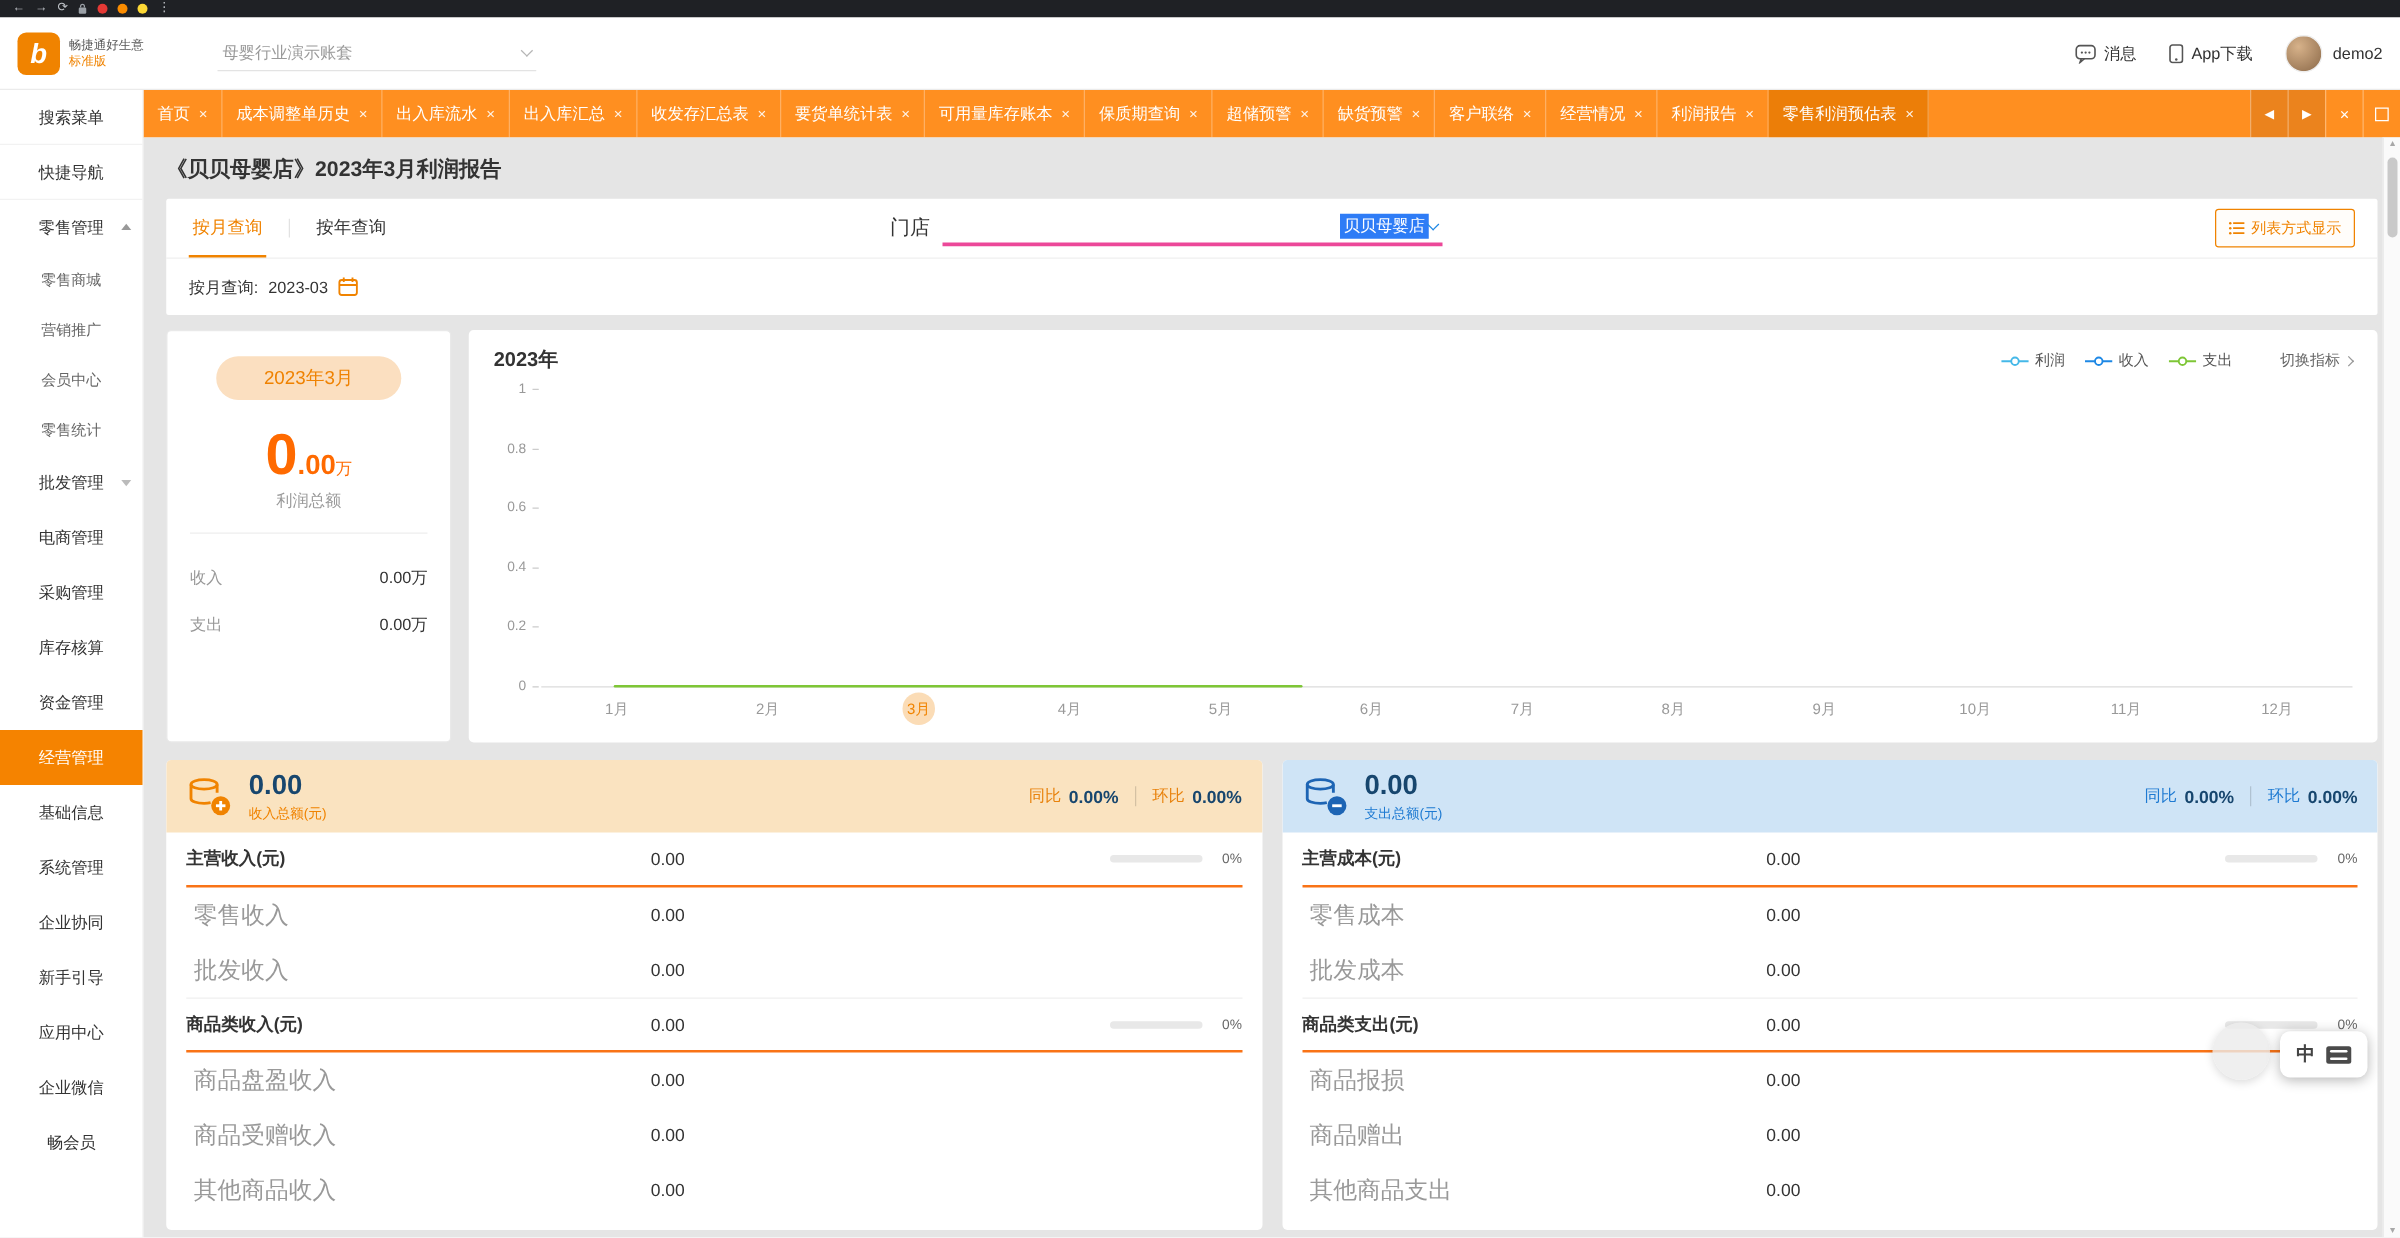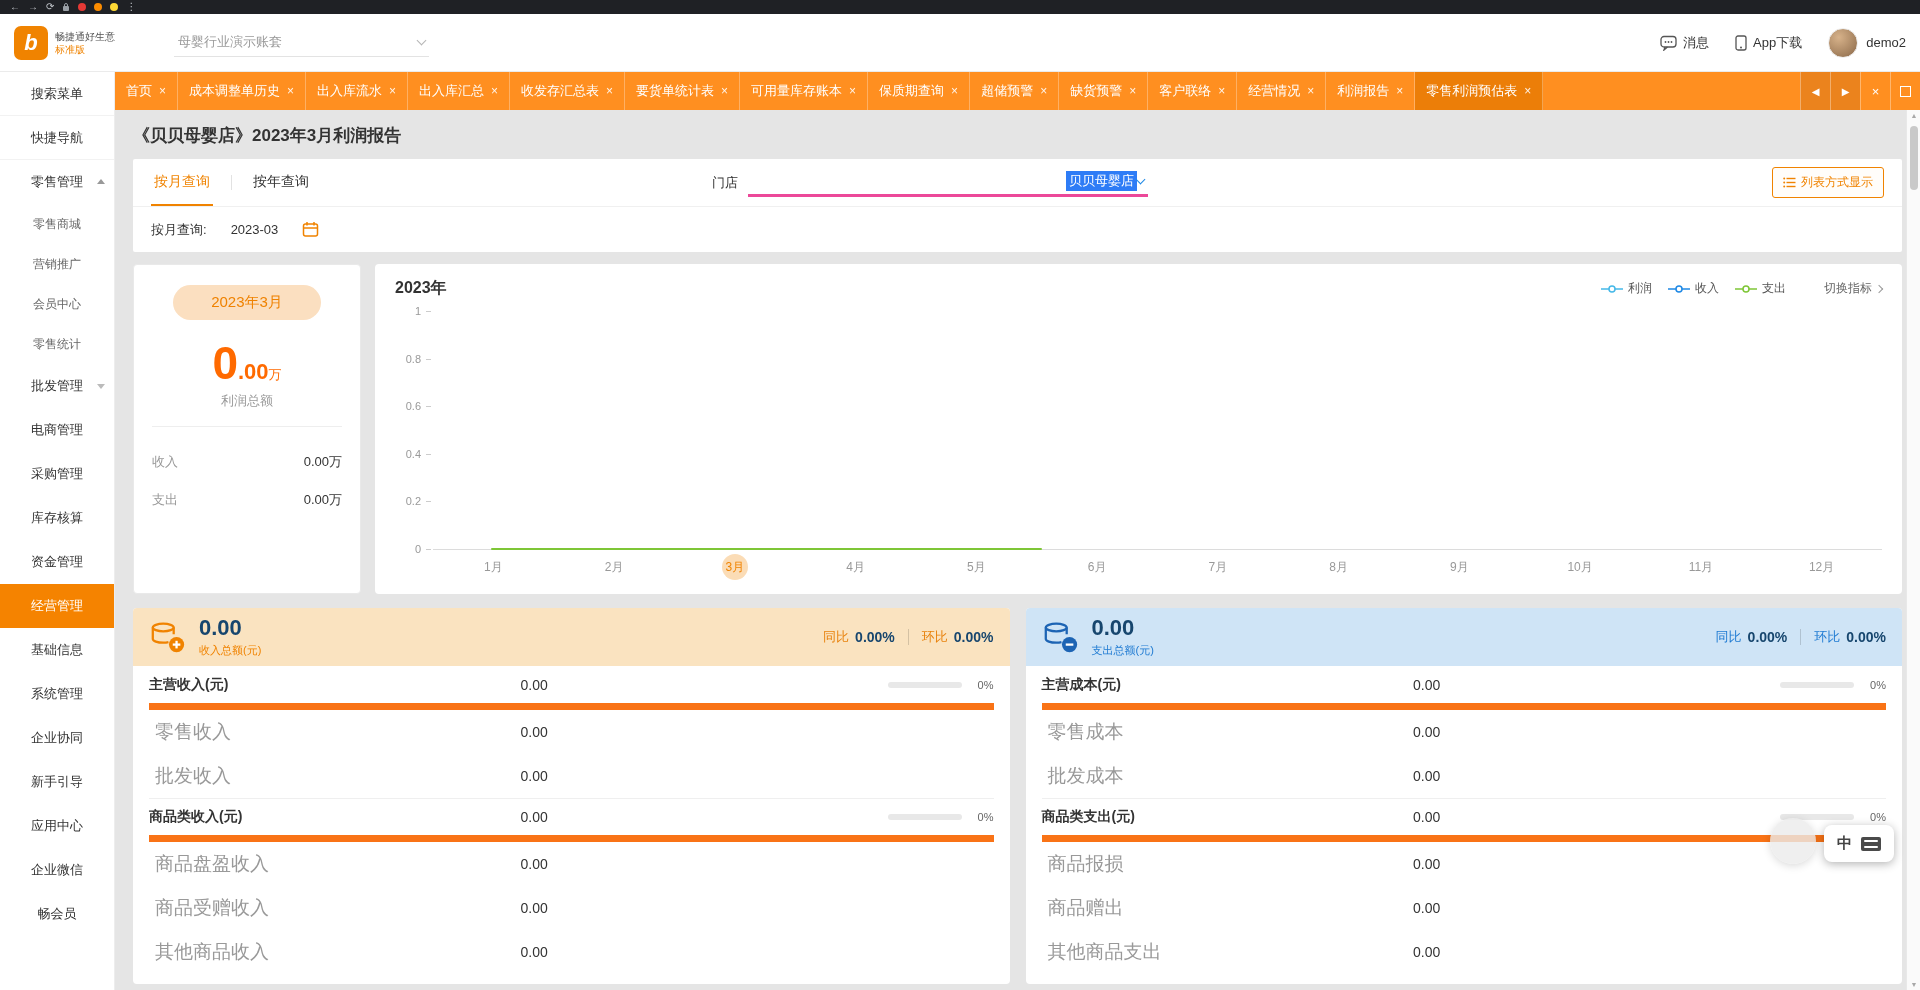--- a/index.html
+++ b/index.html
@@ -49,26 +49,26 @@
   .tb-btn { width:30px; display:flex; align-items:center; justify-content:center; border-left:1px solid rgba(255,255,255,.35); font-size:10px; cursor:pointer; flex-shrink:0; }
   .tb-btn.dark { background:rgba(0,0,0,.08); }
   .max-box { width:11px; height:11px; border:1.6px solid #fff; }
 
   
   .page { height:880px; background:#e5e5e5; padding:12px 18px; overflow:hidden; }
   .page-title { font-size:17px; font-weight:700; color:#333; margin:2px 0 12px; }
 
   .filter-card { background:#fff; border-radius:2px; }
   .filter-row1 { height:47px; display:flex; align-items:center; padding:0 18px; }
-  .filter-row2 { height:46px; border-top:1px solid #f0f0f0; display:flex; align-items:center; padding:4px 18px; gap:24px; }
+  .filter-row2 { height:46px; border-top:1px solid #f0f0f0; display:flex; align-items:center; padding:4px 18px; gap:8px; }
   .qtab { font-size:14px; height:100%; display:flex; align-items:center; padding:0 3px; color:#333; cursor:pointer; border-bottom:2px solid transparent; }
   .qtab.active { color:#f08300; border-bottom-color:#f08300; }
   .qtab-divider { width:1px; height:15px; background:#e2e2e2; margin:0 18px; }
   .store-group { margin-left:400px; display:flex; align-items:center; }
-  .store-label { font-size:13px; color:#333; margin-right:10px; }
+  .store-label { font-size:16px; color:#333; margin-right:10px; }
   .store-select { width:400px; border-bottom:3px solid #ec4899; display:flex; align-items:center; justify-content:flex-end; padding:3px 4px; cursor:pointer; }
   .store-value { background:#2e7cf6; color:#fff; font-size:13px; padding:1px 3px; }
   .store-select .chev { color:#1e88e5; }
   .list-btn { margin-left:auto; border:1px solid #f08300; color:#f08300; background:#fffdfa; font-size:12px; padding:6px 10px; border-radius:3px; display:flex; align-items:center; gap:5px; cursor:pointer; }
   .mq-label, .mq-value { font-size:13px; color:#333; }
   .cal-btn { display:flex; align-items:center; cursor:pointer; }
 
   
   .chart-row { display:flex; gap:14px; height:330px; margin-top:12px; }
   .sum-card { width:228px; background:#fff; border:1px solid #e9e9e9; border-radius:4px; padding:20px 18px 0; display:flex; flex-direction:column; align-items:center; flex-shrink:0; }
@@ -110,21 +110,21 @@
   .band.income .band-cap { color:#f08300; }
   .band.expense .band-cap { color:#1e7ad2; }
   .band-right { margin-left:auto; display:flex; align-items:center; gap:13px; font-size:13px; }
   .metric { display:flex; align-items:center; gap:6px; }
   .metric .m-val { color:#17466e; font-weight:700; font-size:14px; }
   .band.income .m-lbl { color:#e8820c; }
   .band.expense .m-lbl { color:#1e7ad2; }
   .band-div { width:1px; height:16px; background:rgba(0,0,0,.15); }
   .rows { padding:0 16px; flex:1; }
   .detail-row { height:44px; display:flex; align-items:center; }
-  .detail-row.bold { border-bottom:7px solid #f97316; }
+  .detail-row.bold { border-bottom:2px solid #f97316; }
   .detail-row.bold ~ .detail-row.bold { border-top:1px solid #efefef; }
   .dr-label { flex:0 0 44%; font-size:14px; color:#333; }
   .detail-row.bold .dr-label { font-weight:700; }
   .detail-row.sub .dr-label { color:#999; font-size:19px; padding-left:6px; }
   .dr-value { font-size:14px; color:#333; }
   .dr-spacer { flex:1; }
   .dr-bar { width:74px; height:6px; background:#e8e8e8; border-radius:3px; margin-right:10px; }
   .dr-pct { font-size:11px; color:#666; width:22px; text-align:right; }
 
   

